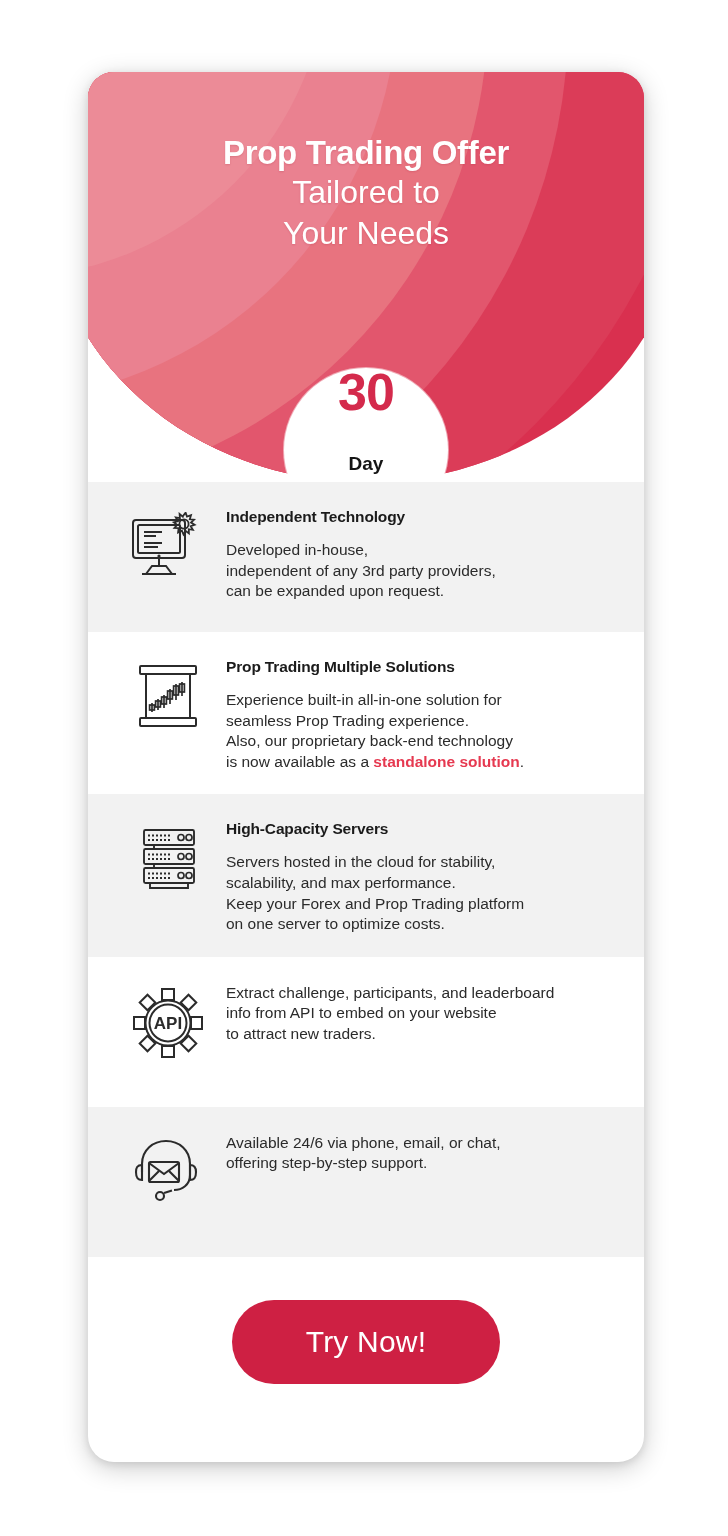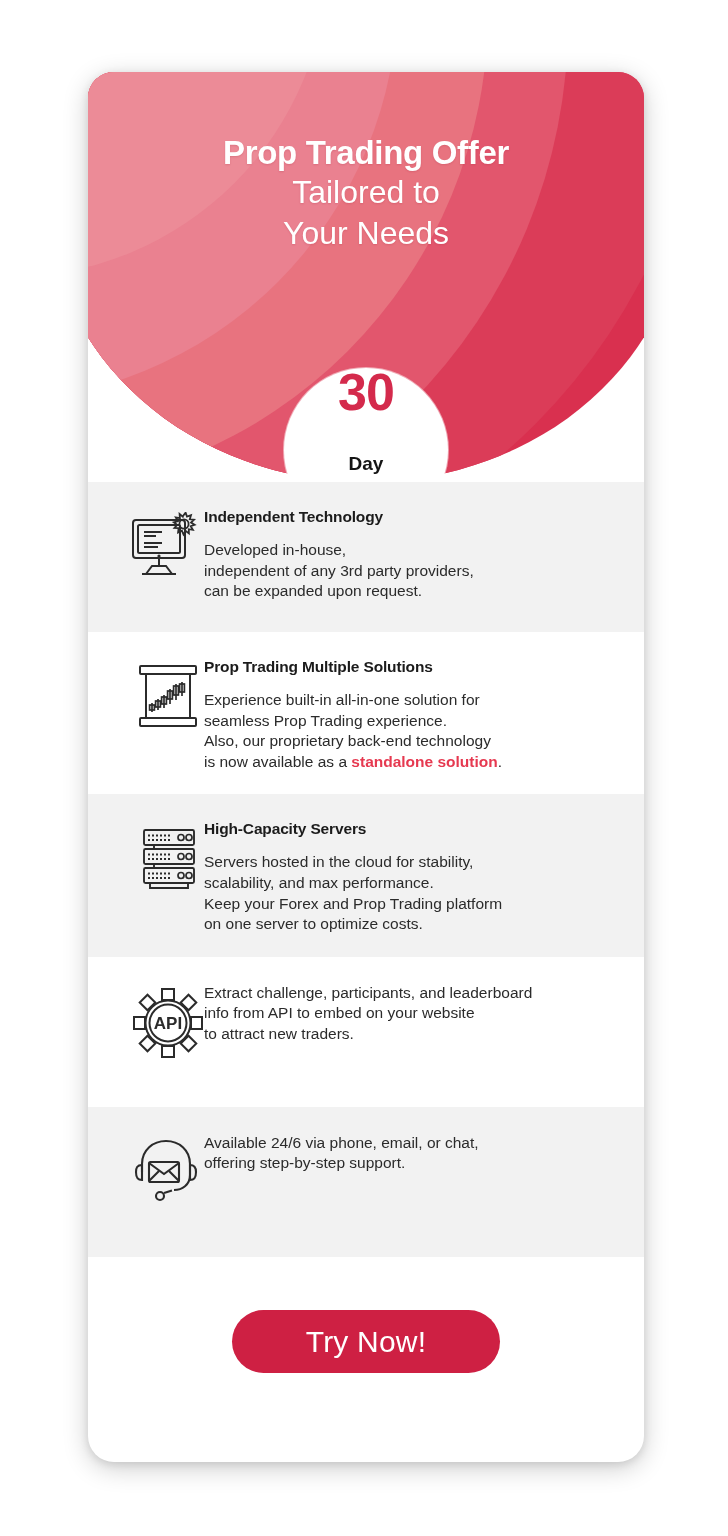--- a/index.html
+++ b/index.html
@@ -145,21 +145,21 @@
 
   .feat-icon {
     flex: 0 0 86px;
     width: 86px;
     height: 92px;
     display: flex;
     align-items: flex-start;
     justify-content: flex-end;
     padding-top: 8px;
   }
-  .feat-body { flex: 1 1 auto; padding-top: 4px; }
+  .feat-body { flex: 1 1 auto; padding-top: 4px; margin-left: 22px; }
   .feat-title {
     font-size: 15.5px;
     font-weight: bold;
     color: #1b1b1b;
     letter-spacing: -0.15px;
     margin-bottom: 14px;
   }
   .feat-desc {
     font-size: 15.5px;
     color: #2b2b2b;
@@ -178,21 +178,21 @@
     height: 170px;
     display: flex;
     align-items: center;
     justify-content: center;
   }
   .cta-btn {
     display: inline-flex;
     align-items: center;
     justify-content: center;
     width: 268px;
-    height: 63px;
+    height: 84px;
     border: none;
     border-radius: 42px;
     background: #ce2043;
     color: #ffffff;
     font-family: "Liberation Sans", sans-serif;
     font-size: 30px;
     font-weight: 400;
     cursor: pointer;
     letter-spacing: 0.2px;
   }

